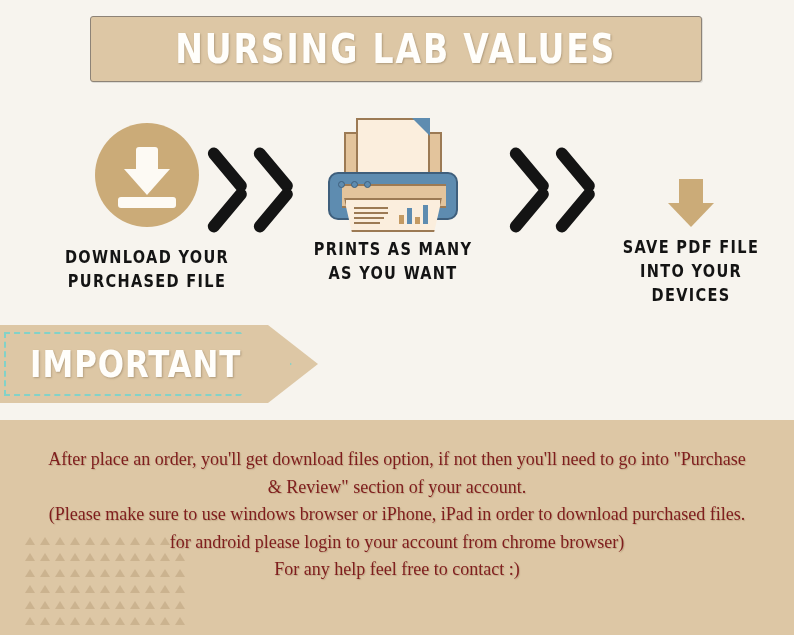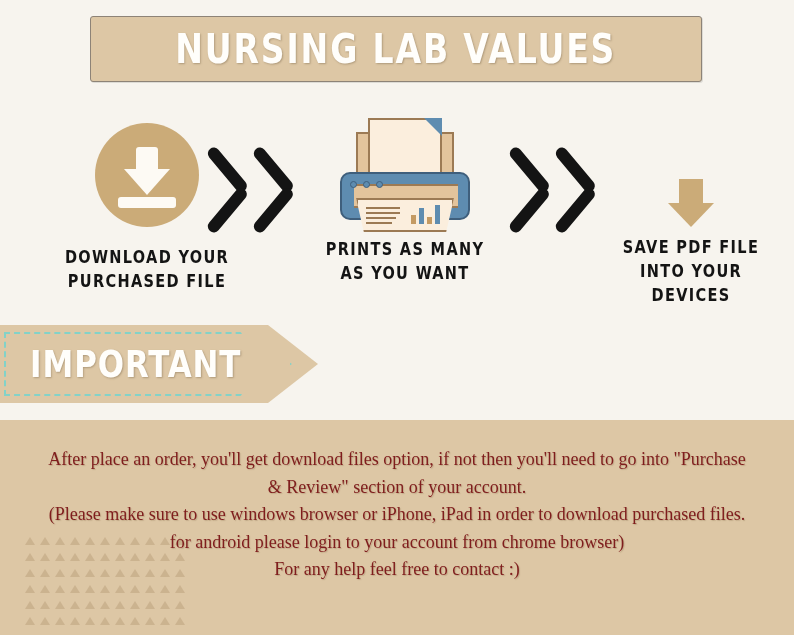--- a/index.html
+++ b/index.html
@@ -65,21 +65,21 @@
   #chev-2{left:500px;}
   .chev{position:absolute;top:0;width:46px;height:94px;}
   .chev .a,.chev .b{
     position:absolute;left:6px;width:12px;background:#141414;border-radius:6px;
   }
   .chev .a{top:6px;height:54px;transform-origin:top center;transform:rotate(-40deg);}
   .chev .b{bottom:6px;height:54px;transform-origin:bottom center;transform:rotate(40deg);}
   .chev.c1{left:0;}
   .chev.c2{left:46px;}
   
-  #step-print{left:312px;top:0;width:186px;}
+  #step-print{left:300px;top:0;width:186px;}
   #printer{width:150px;height:115px;margin:5px auto 12px auto;position:relative;}
   #printer .post-l,#printer .post-r{
     position:absolute;top:22px;width:16px;height:48px;
     background:#e3c49c;border:2px solid #9c7a54;box-sizing:border-box;
   }
   #printer .post-l{left:26px;}
   #printer .post-r{right:26px;}
   #printer .top-paper{
     position:absolute;left:38px;top:8px;width:74px;height:62px;
     background:#fbeedd;border:2px solid #9c7a54;box-sizing:border-box;

